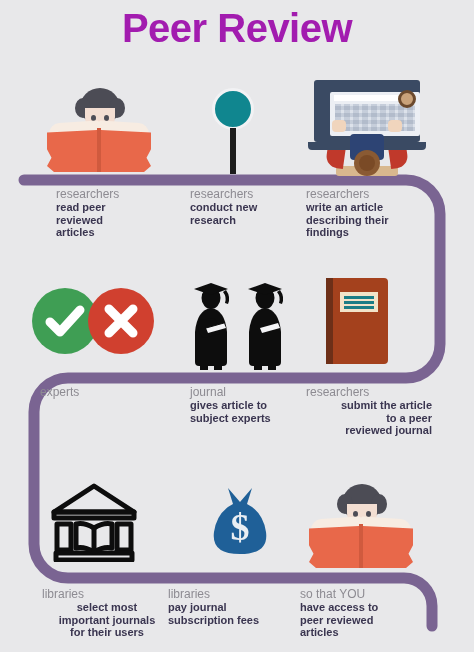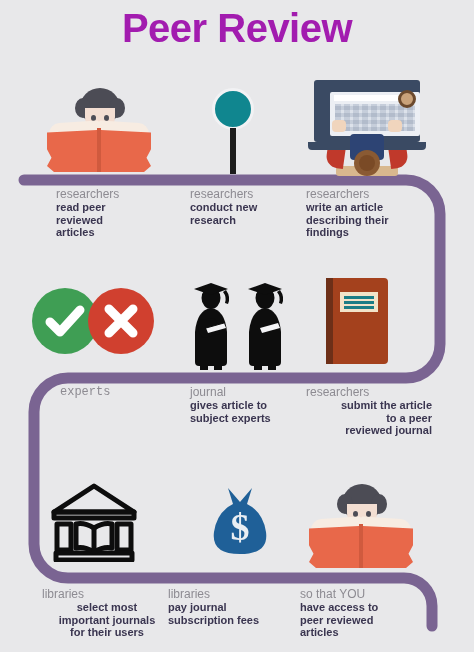--- a/index.html
+++ b/index.html
@@ -299,21 +299,21 @@
       <div class="body"></div>
       <div class="edge"></div>
       <div class="label">
           <i></i>
           <i></i>
           <i></i>
         </div>
     </div>
   </div>
 
-  <div class="cap" style="left:60px;top:386px;width:126px;font-family:Liberation Mono, monospace;">
+  <div class="cap" style="left:40px;top:386px;width:126px;">
     <div class="who">experts</div>
   </div>
   <div class="cap" style="left:190px;top:386px;width:120px;">
     <div class="who">journal</div>
     <div class="what" style="white-space:pre-line;">gives article to
 subject experts</div>
   </div>
   <div class="cap" style="left:306px;top:386px;width:126px;">
     <div class="who">researchers</div>
     <div class="what" style="white-space:pre-line;text-align:right;">submit the article

